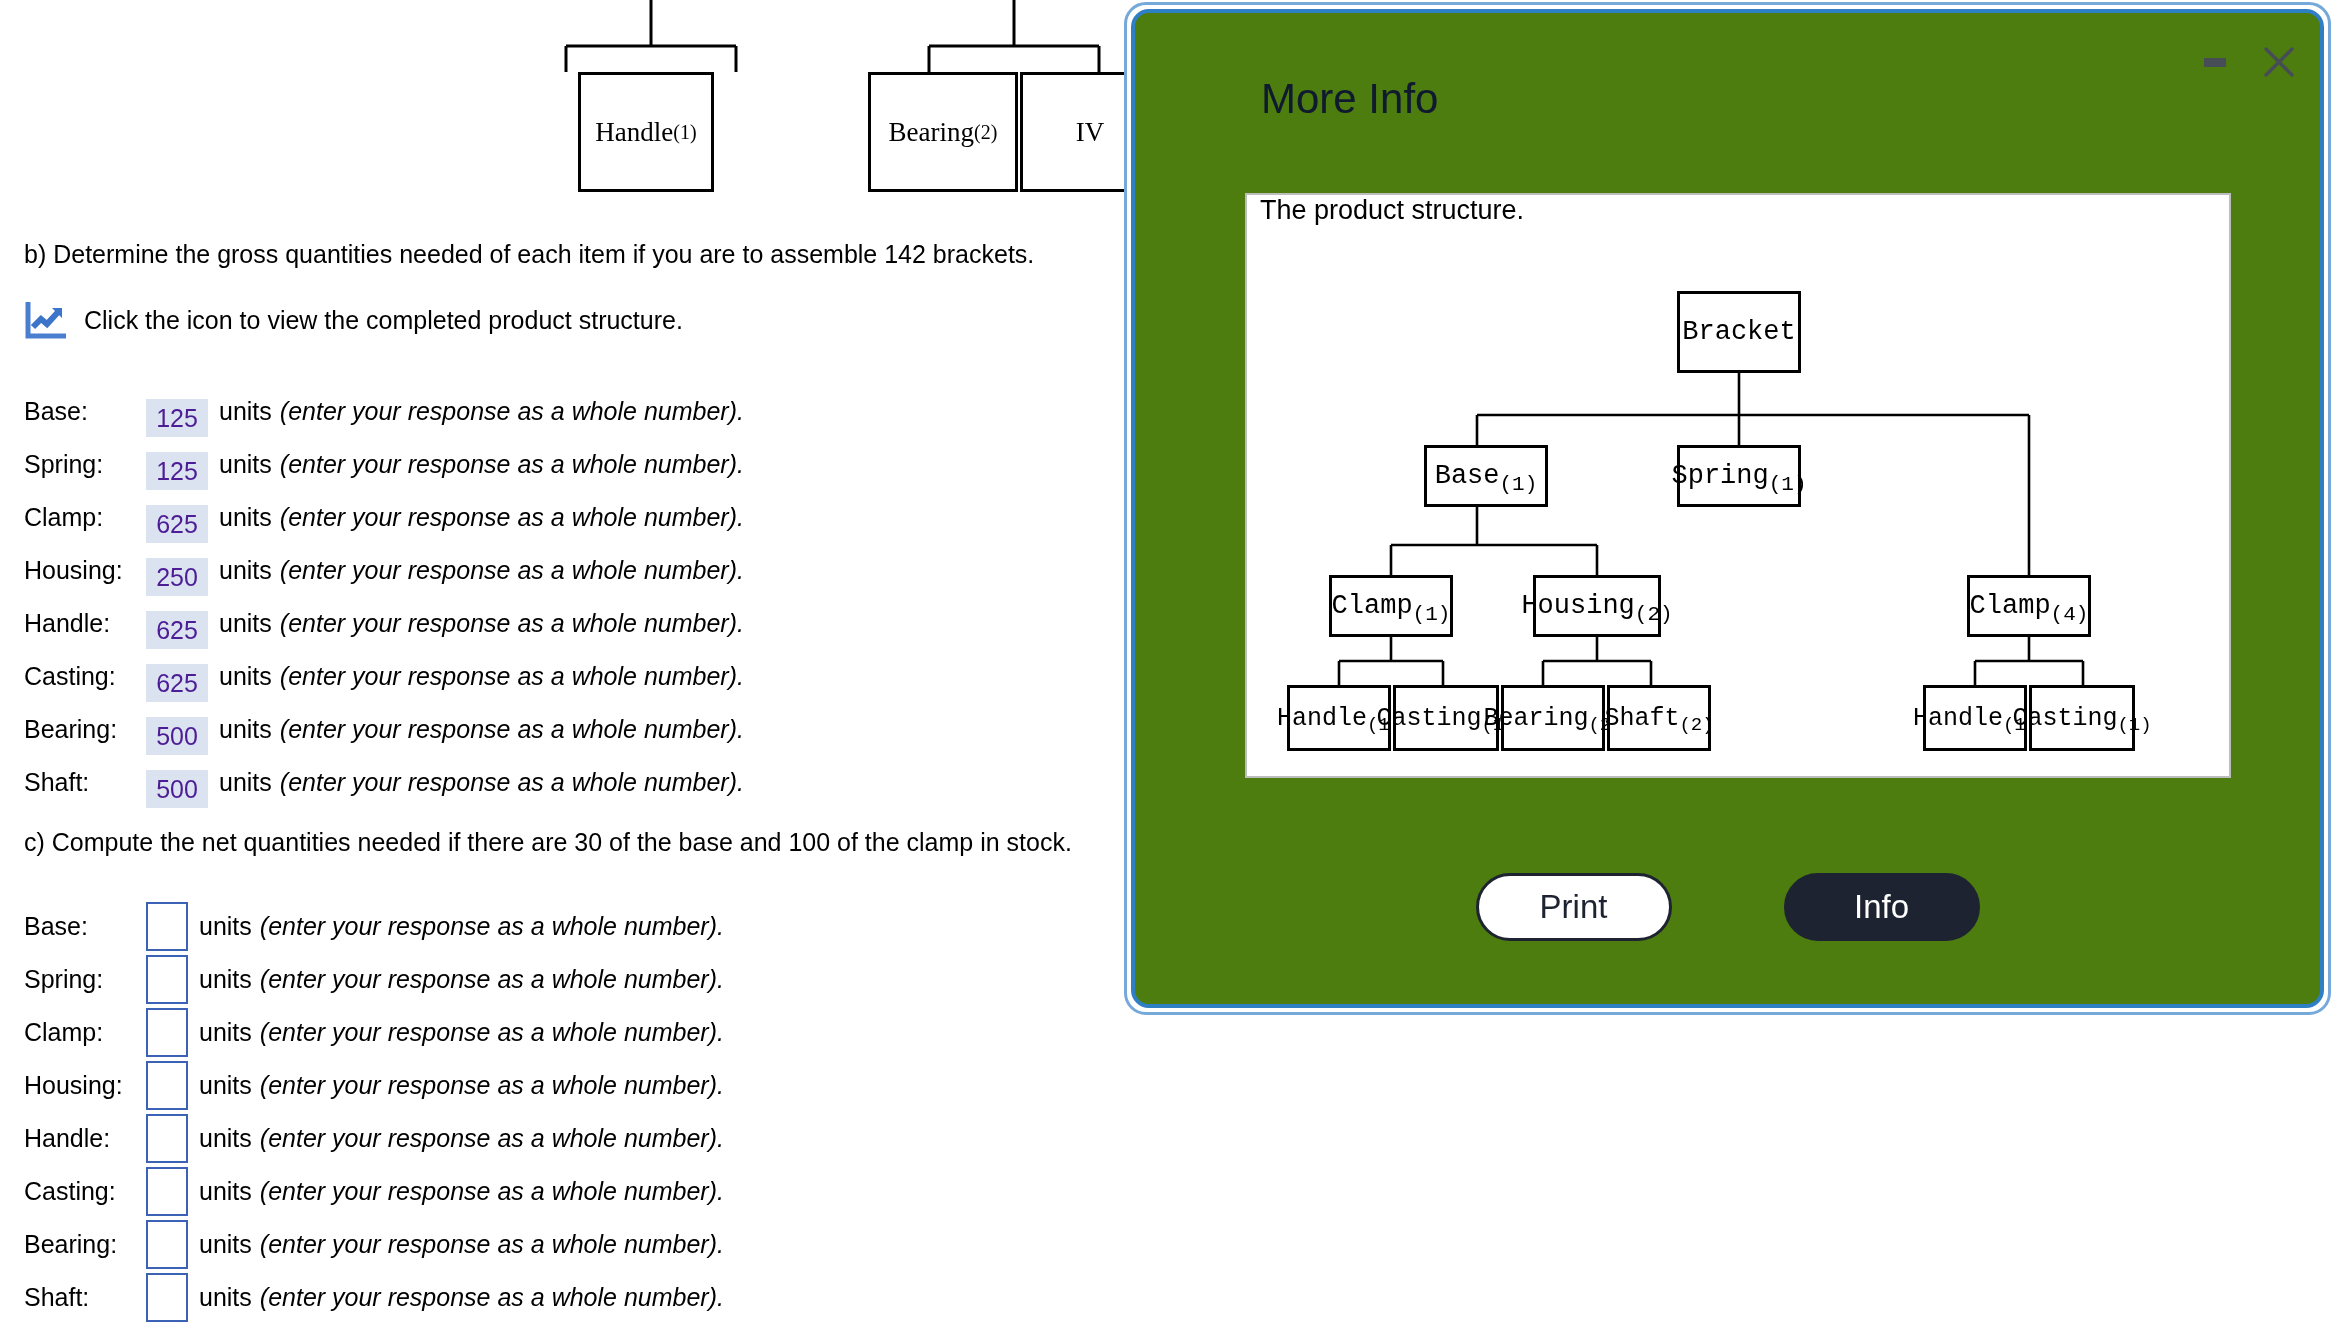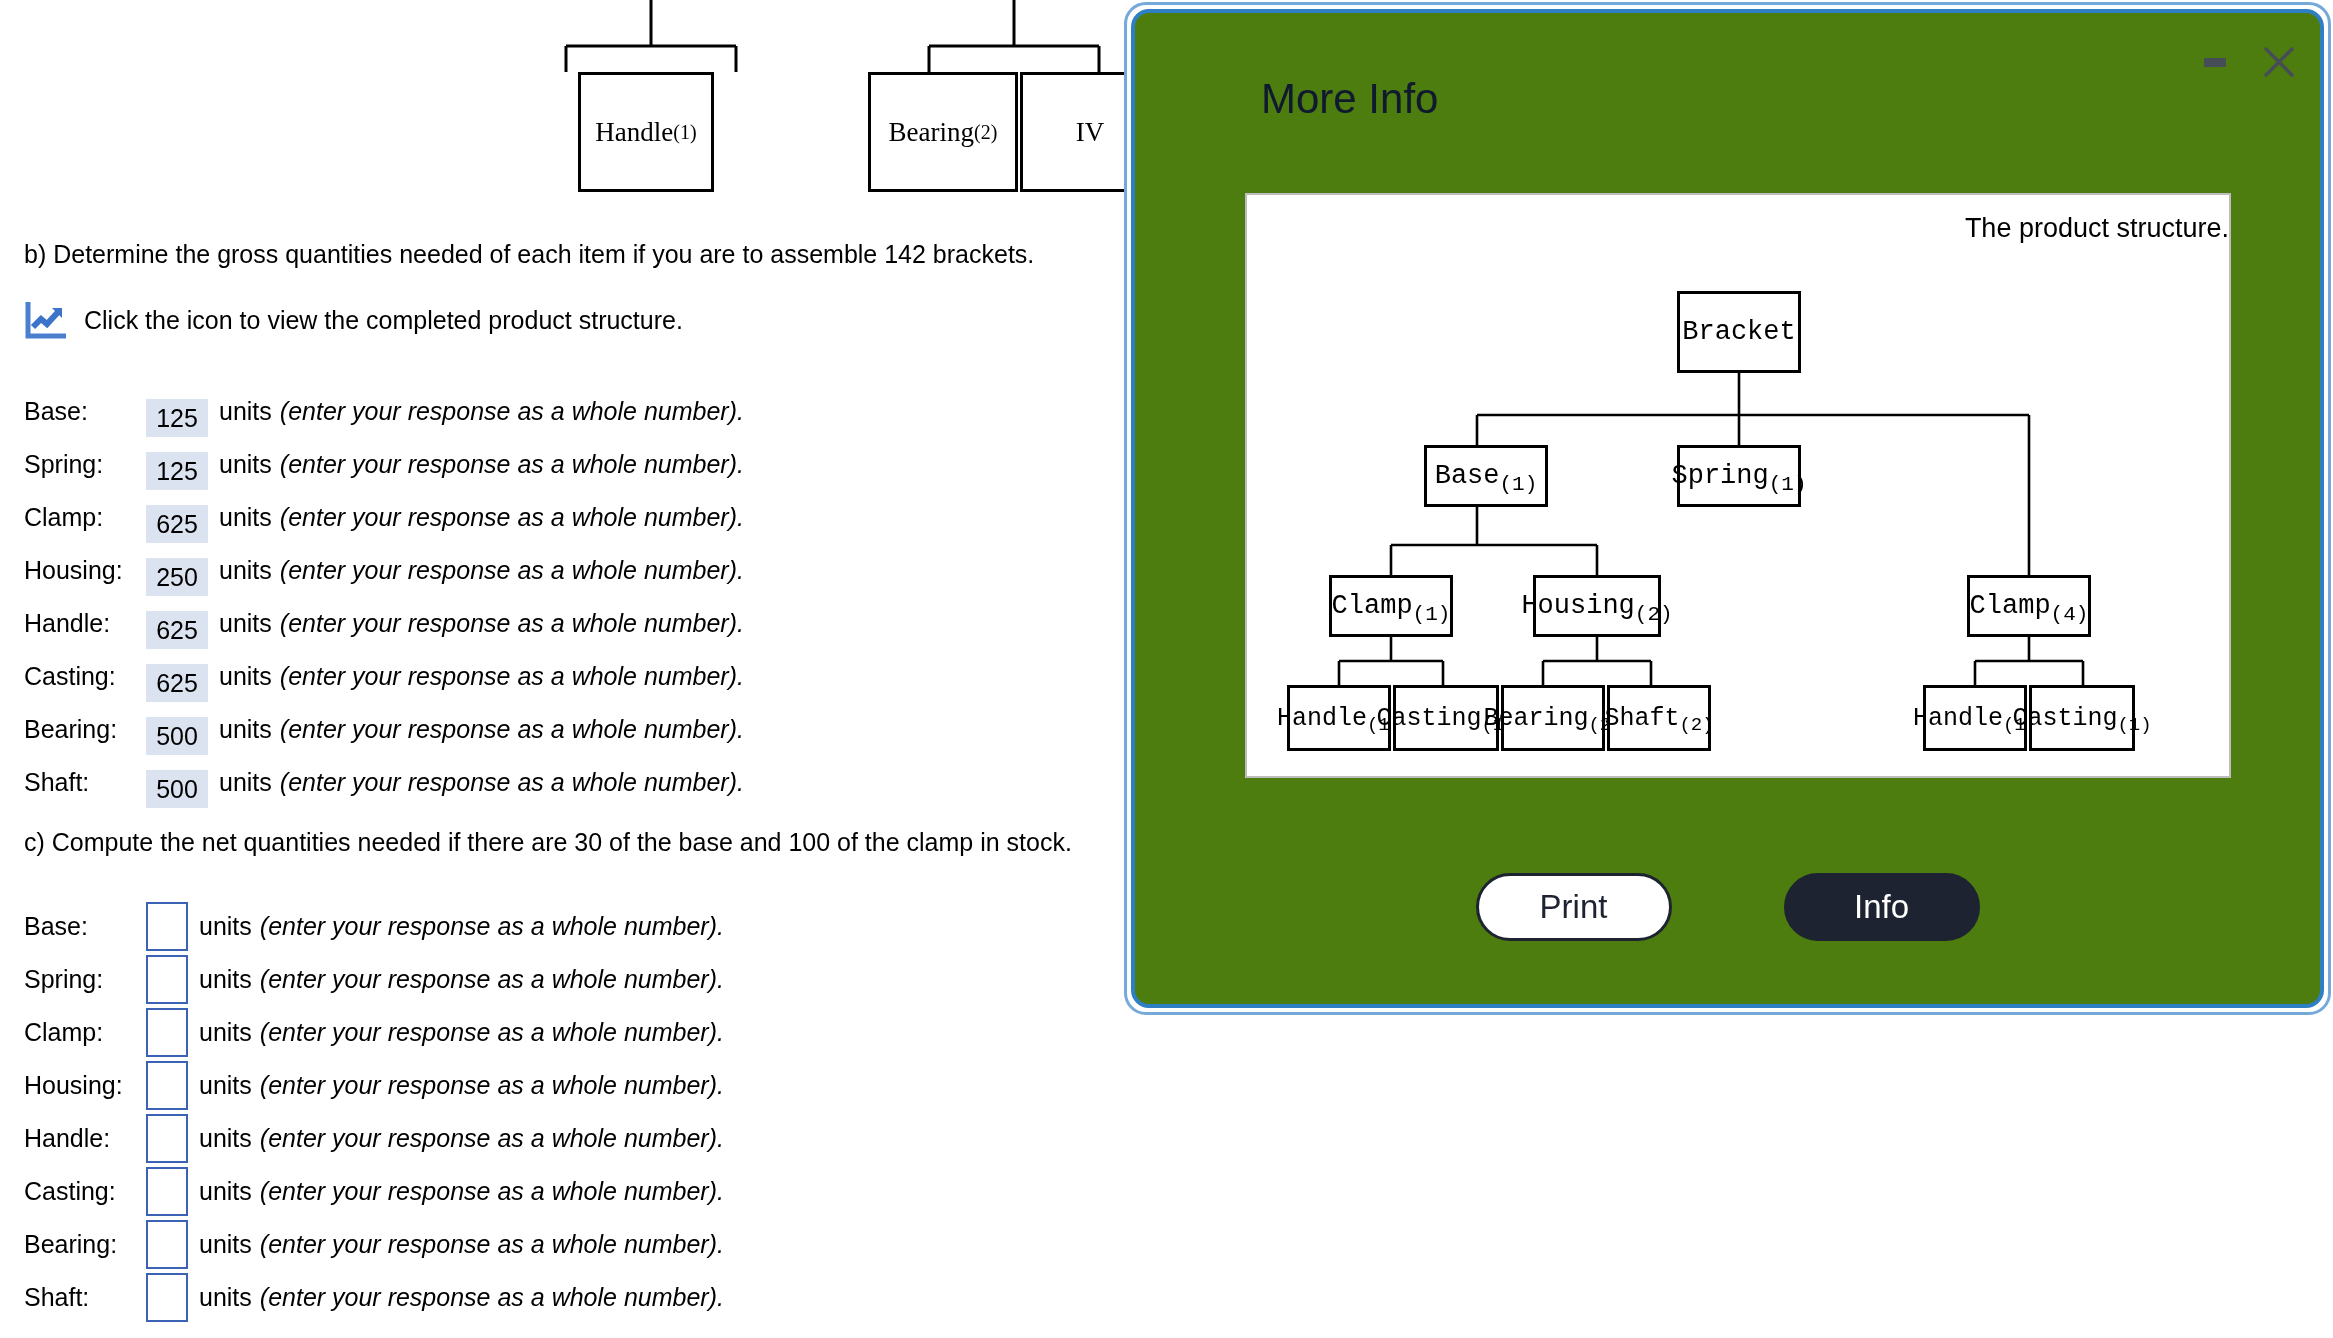--- a/index.html
+++ b/index.html
@@ -41,21 +41,21 @@
     width: 122px;
     font-size: 25px;
     color: #000;
     text-align: left;
     white-space: nowrap;
   }
   .ans-box-filled {
     width: 62px;
     height: 38px;
     background: #dbe2f0;
-    color: #000000;
+    color: #4c1d95;
     font-size: 25px;
     display: flex;
     align-items: center;
     justify-content: center;
     border: none;
     margin-top: 13px;
   }
   .ans-box-empty {
     width: 42px;
     height: 49px;
@@ -146,25 +146,26 @@
     position: absolute;
     left: 110px;
     top: 180px;
     width: 986px;
     height: 585px;
     border: 2px solid #bdbdbd;
     background: #ffffff;
   }
   .diagram-caption {
     position: absolute;
-    top: 18px;
+    top: 0;
     width: 100%;
-    text-align: right;
+    text-align: left;
     font-size: 27px;
     color: #000;
+    margin-left: 13px;
   }
   .diagram-stage { position: absolute; left: 0; top: 0; width: 100%; height: 100%; }
   .diagram-stage svg { position: absolute; left: 0; top: 0; }
 
   .dnode {
     position: absolute;
     border: 3px solid #000;
     background: #fff;
     display: flex;
     align-items: center;

